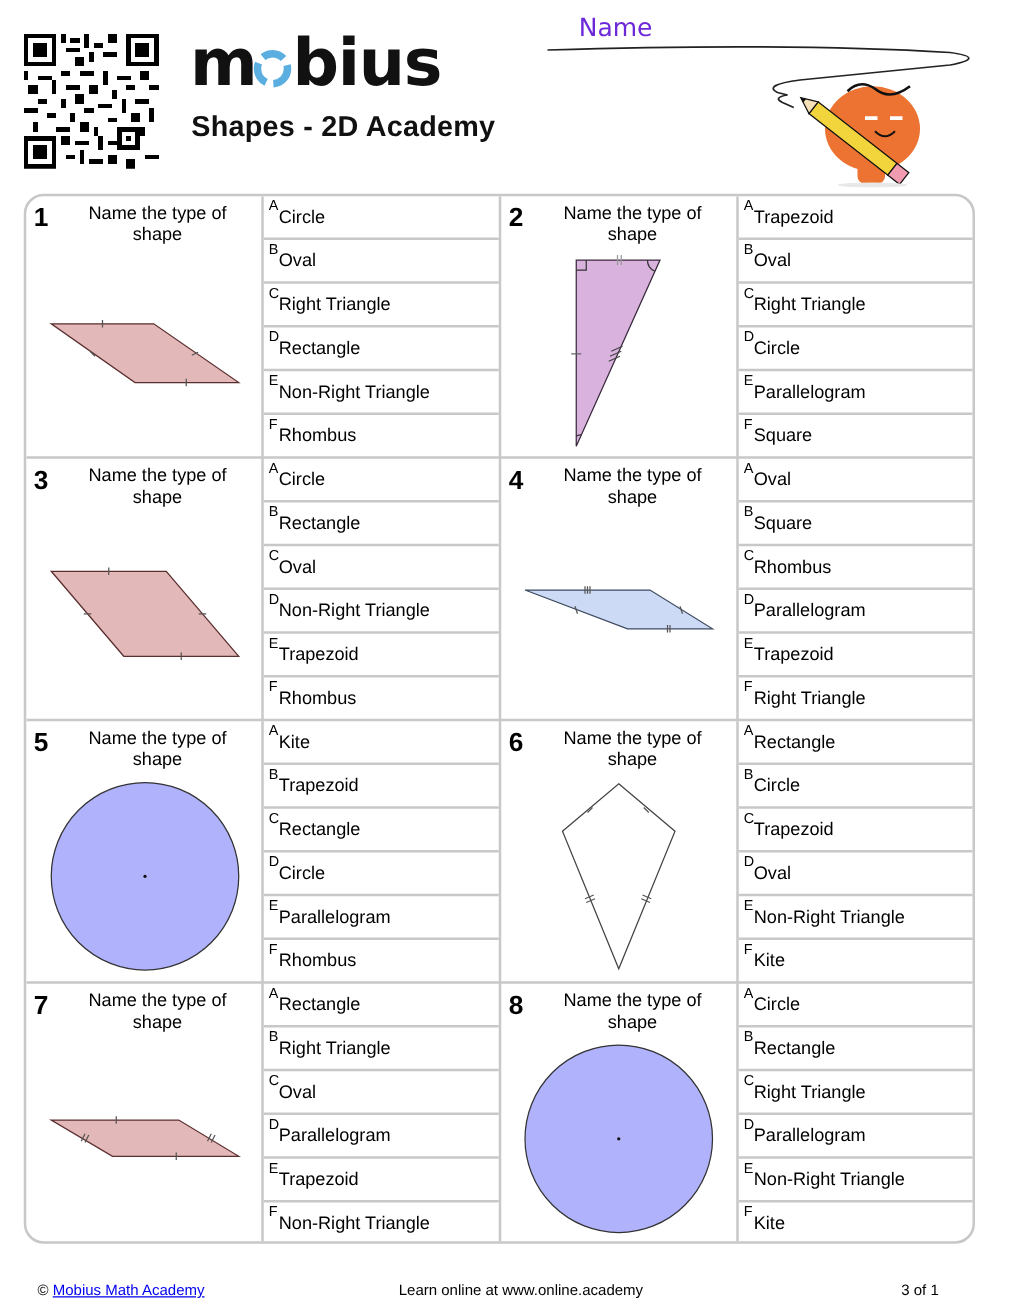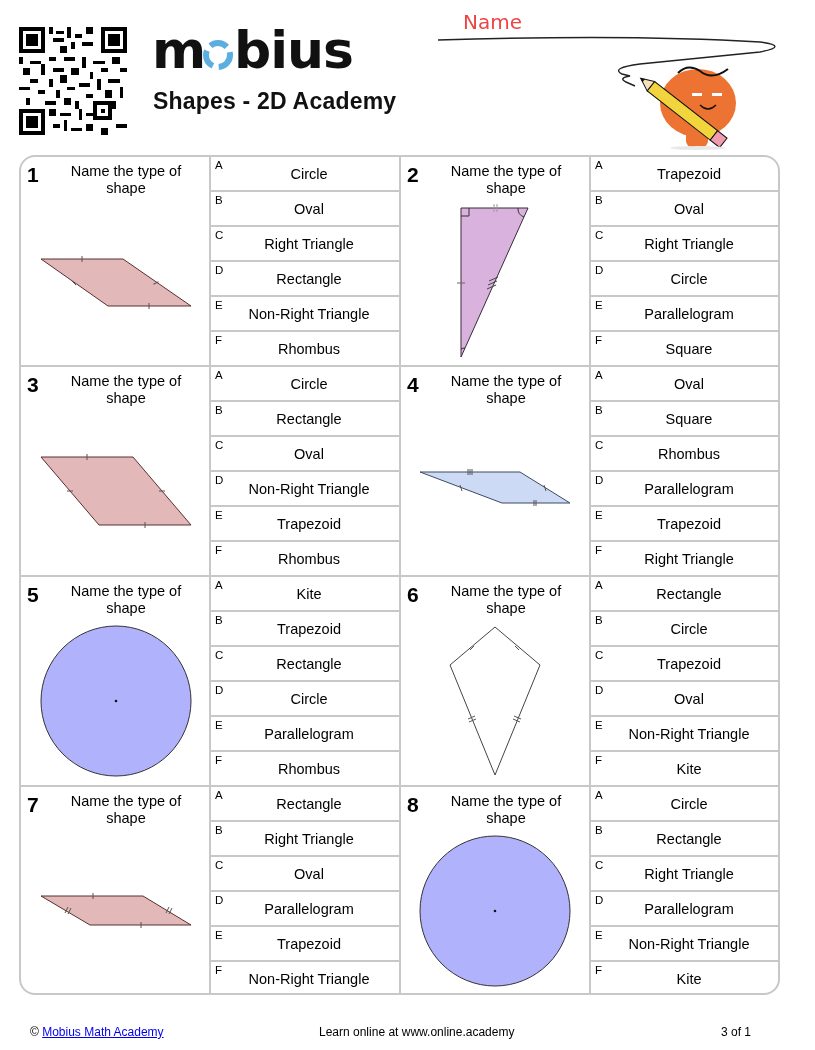--- a/index.html
+++ b/index.html
@@ -3,21 +3,21 @@
 <meta charset="utf-8">
 <style>
   * { box-sizing: border-box; margin: 0; padding: 0; }
   html, body { width: 815px; height: 1050px; background: #ffffff; overflow: hidden; }
   body { position: relative; font-family: "Liberation Sans", sans-serif; color: #000; }
 
   
   .qr { position: absolute; left: 18px; top: 27px; width: 110px; height: 108px; }
   .logo { position: absolute; left: 152px; top: 22px; width: 210px; height: 54px; }
   .title { position: absolute; left: 153px; top: 88px; font-size: 23px; font-weight: bold; color: #111; letter-spacing: 0.2px; }
-  .name-label { position: absolute; left: 463px; top: 10px; font-family: "DejaVu Sans", sans-serif; font-size: 20px; color: #ef4444; }
+  .name-label { position: absolute; left: 463px; top: 10px; font-family: "DejaVu Sans", sans-serif; font-size: 20px; color: #6d28d9; }
   .name-line { position: absolute; left: 430px; top: 30px; width: 360px; height: 60px; }
   .mascot { position: absolute; left: 608px; top: 55px; width: 130px; height: 95px; }
 
   
   .sheet {
     position: absolute; left: 19px; top: 155px; width: 761px; height: 840px;
     border: 2px solid #c8c8c8; border-radius: 16px; overflow: hidden; background: #fff;
   }
   .q {
     position: absolute; width: 380px; height: 210px;
@@ -28,21 +28,21 @@
   }
   .q .num { position: absolute; left: 6px; top: 6px; font-size: 21px; font-weight: bold; }
   .q .prompt { position: absolute; left: 40px; top: 6px; width: 130px; text-align: center; font-size: 14.5px; line-height: 17px; }
   .q .fig { position: absolute; left: 0; top: 0; width: 190px; height: 210px; }
   .q .opts { position: absolute; left: 190px; top: 0; width: 190px; height: 210px; }
   .opt {
     position: absolute; left: 0; width: 188px; height: 35px;
     border-bottom: 2px solid #c8c8c8;
   }
   .opt .letter { position: absolute; left: 4px; top: 2px; font-size: 11.5px; }
-  .opt .text { position: absolute; left: 12px; right: 4px; top: 9px; text-align: center; font-size: 14.5px; }
+  .opt .text { position: absolute; left: 12px; right: 4px; top: 9px; font-size: 14.5px; }
   .q.right .opts .opt { width: 188px; }
   .row-line { position: absolute; left: 0; width: 761px; height: 2px; background: #c8c8c8; }
   .col-line { position: absolute; top: 0; width: 2px; height: 840px; background: #c8c8c8; }
 
   
   .footer { position: absolute; top: 1025px; font-size: 12px; color: #000; }
   .footer a { color: #0000ee; text-decoration: underline; }
 </style>
 </head>
 <body>

